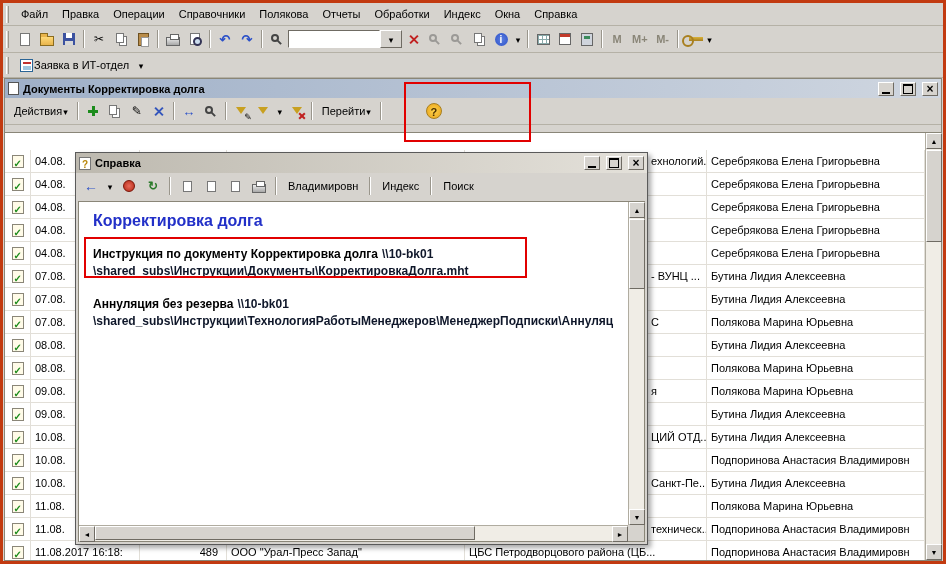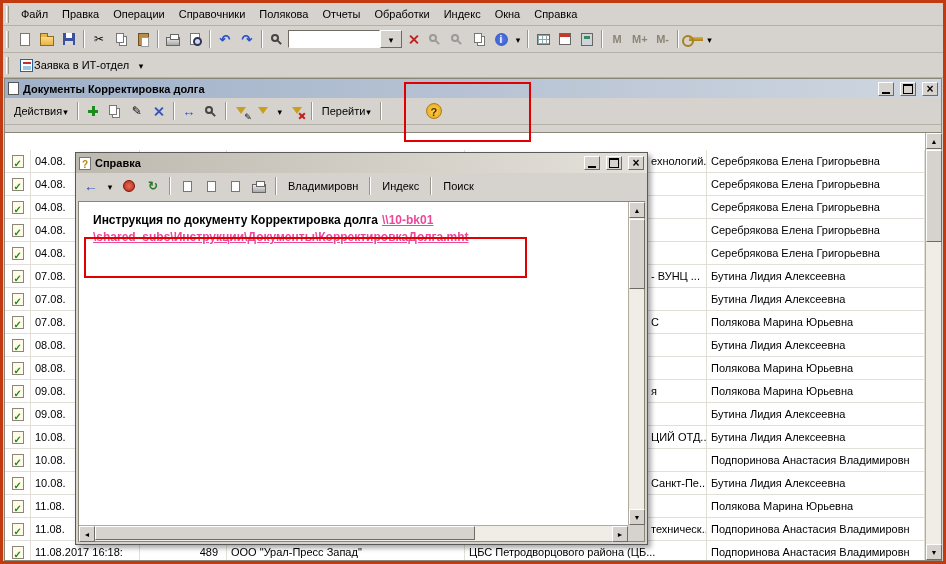--- a/index.html
+++ b/index.html
@@ -111,21 +111,21 @@
   .sb-bottom{position:absolute;bottom:0}
   .thumb{position:absolute;left:0;width:16px;background:#d6d3ce;border:1px solid;border-color:#fff #6f6b63 #6f6b63 #fff}
 
   .helpwin{position:absolute;left:72px;top:149px;width:573px;height:393px;background:#d6d3ce;border:1px solid #5a5a5a;box-shadow:3px 3px 5px rgba(0,0,0,.35);z-index:40}
   .hw-title{height:20px;display:flex;align-items:center;gap:4px;padding:0 3px;background:linear-gradient(90deg,#bdb9af,#e4e1da);font-weight:bold}
   .hw-toolbar{height:26px;display:flex;align-items:center;gap:2px;padding:0 4px}
   .hw-content{position:absolute;left:2px;right:2px;top:48px;bottom:2px;background:#fff;border:1px solid #8a8678}
   .hw-text{position:absolute;left:0;top:0;right:16px;bottom:16px;overflow:hidden;padding:10px 0 0 14px}
   .hw-heading{font-size:16px;font-weight:bold;color:#2230c8;margin-bottom:16px}
   .entry{margin-bottom:16px;font-size:12px;font-weight:bold;line-height:17px;max-width:530px}
-  .elink{color:#ec4899;text-decoration:underline;cursor:pointer;margin-left:4px}
+  .elink{color:#0f172a;cursor:pointer;margin-left:4px}
   .epath{display:block;margin-left:0;white-space:nowrap}
   .hw-vscroll{position:absolute;right:0;top:0;bottom:16px;width:16px;background:#f0ede6;border-left:1px solid #b0aca0}
   .hw-hscroll{position:absolute;left:0;bottom:0;right:16px;height:16px;background:#f0ede6;border-top:1px solid #b0aca0;display:flex}
   .hthumb{width:380px;height:14px;background:#d6d3ce;border:1px solid;border-color:#fff #6f6b63 #6f6b63 #fff}
   .hw-corner{position:absolute;right:0;bottom:0;width:16px;height:16px;background:#d6d3ce}
 
   .redbox{position:absolute;border:2px solid #e10000;z-index:60;pointer-events:none}
   .redbox1{left:401px;top:79px;width:127px;height:60px}
   .redbox2{left:81px;top:234px;width:443px;height:41px}
 </style>
@@ -552,23 +552,28 @@
         </span>
       <span class="sep"></span>
       <span class="txtbtn">Владимировн</span>
       <span class="sep"></span>
       <span class="txtbtn">Индекс</span>
       <span class="sep"></span>
       <span class="txtbtn">Поиск</span>
     </div>
     <div class="hw-content">
       <div class="hw-text">
+        <div class="hw-heading">Корректировка долга</div>
         <div class="entry">
           <span>Инструкция по документу Корректировка долга</span><a class="elink">\\10-bk01</a>
           <a class="elink epath">\shared_subs\Инструкции\Документы\КорректировкаДолга.mht</a>
+        </div>
+        <div class="entry">
+          <span>Аннуляция без резерва</span><a class="elink">\\10-bk01</a>
+          <a class="elink epath">\shared_subs\Инструкции\ТехнологияРаботыМенеджеров\МенеджерПодписки\Аннуляц</a>
         </div>
       </div>
       <div class="hw-vscroll">
         <div class="sb-btn">▲</div>
         <div class="thumb" style="top:17px;height:70px"></div>
         <div class="sb-btn sb-bottom">▼</div>
       </div>
       <div class="hw-hscroll">
         <div class="sb-btn">◄</div>
         <div class="hthumb"></div>

